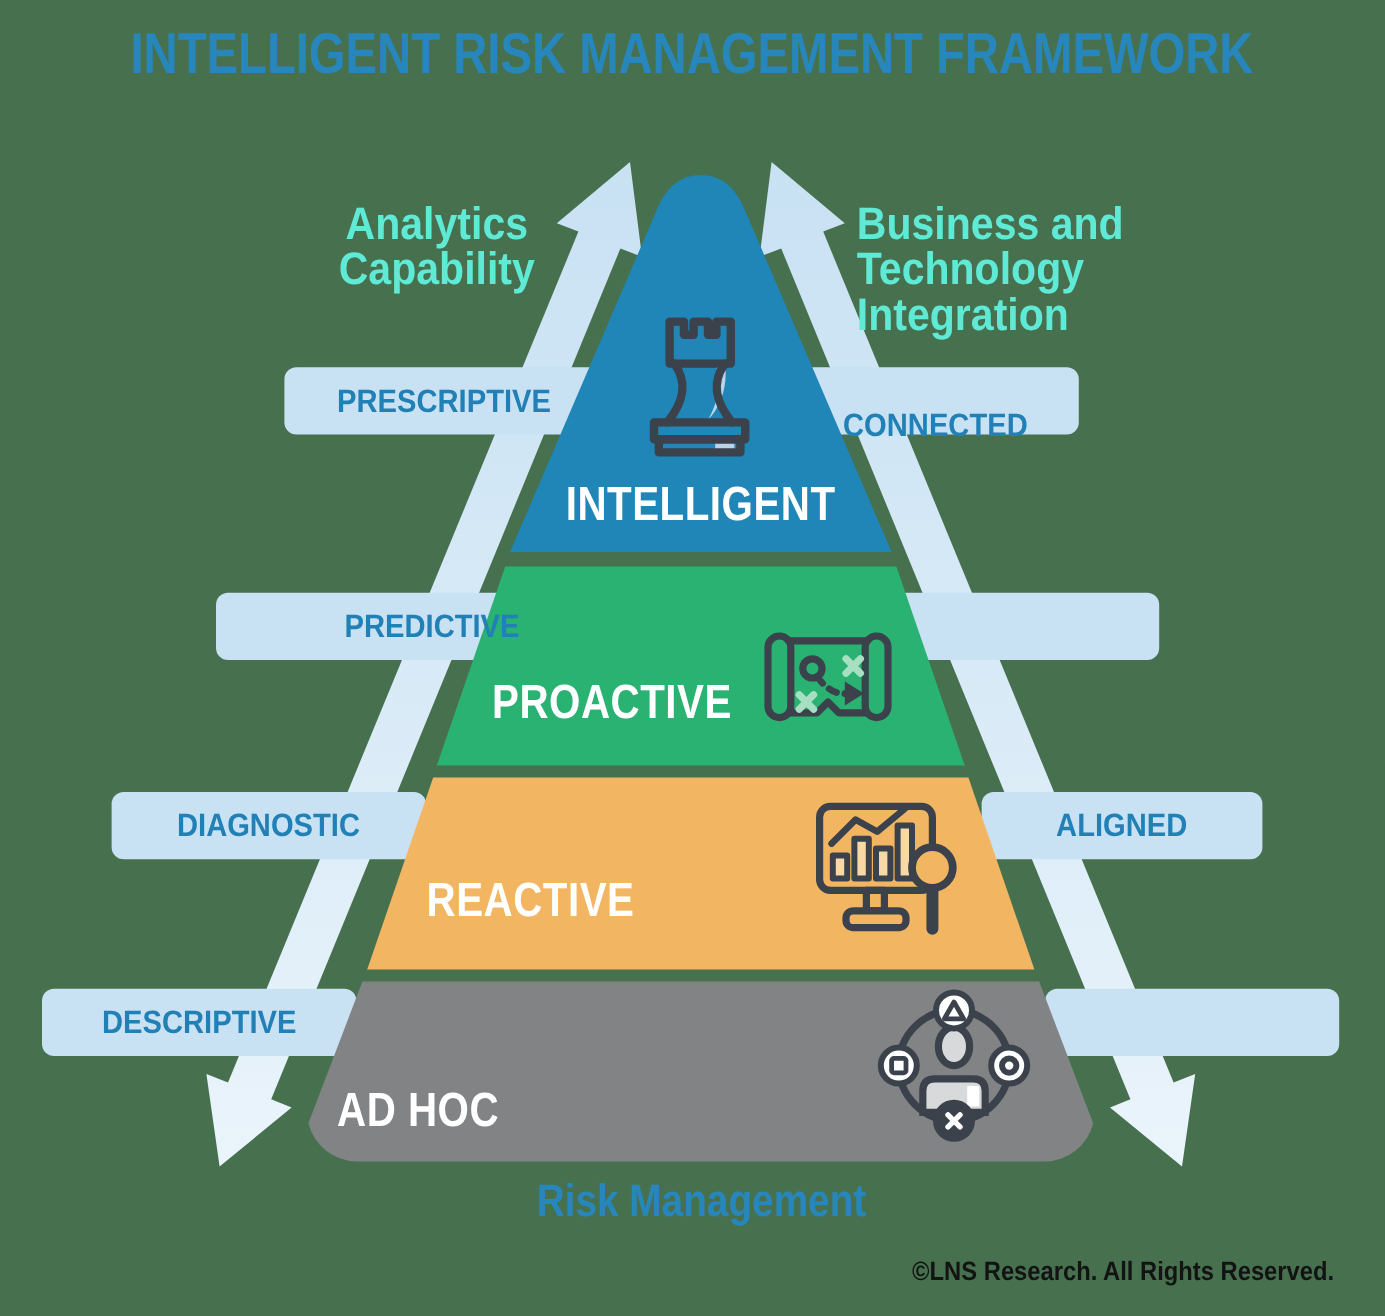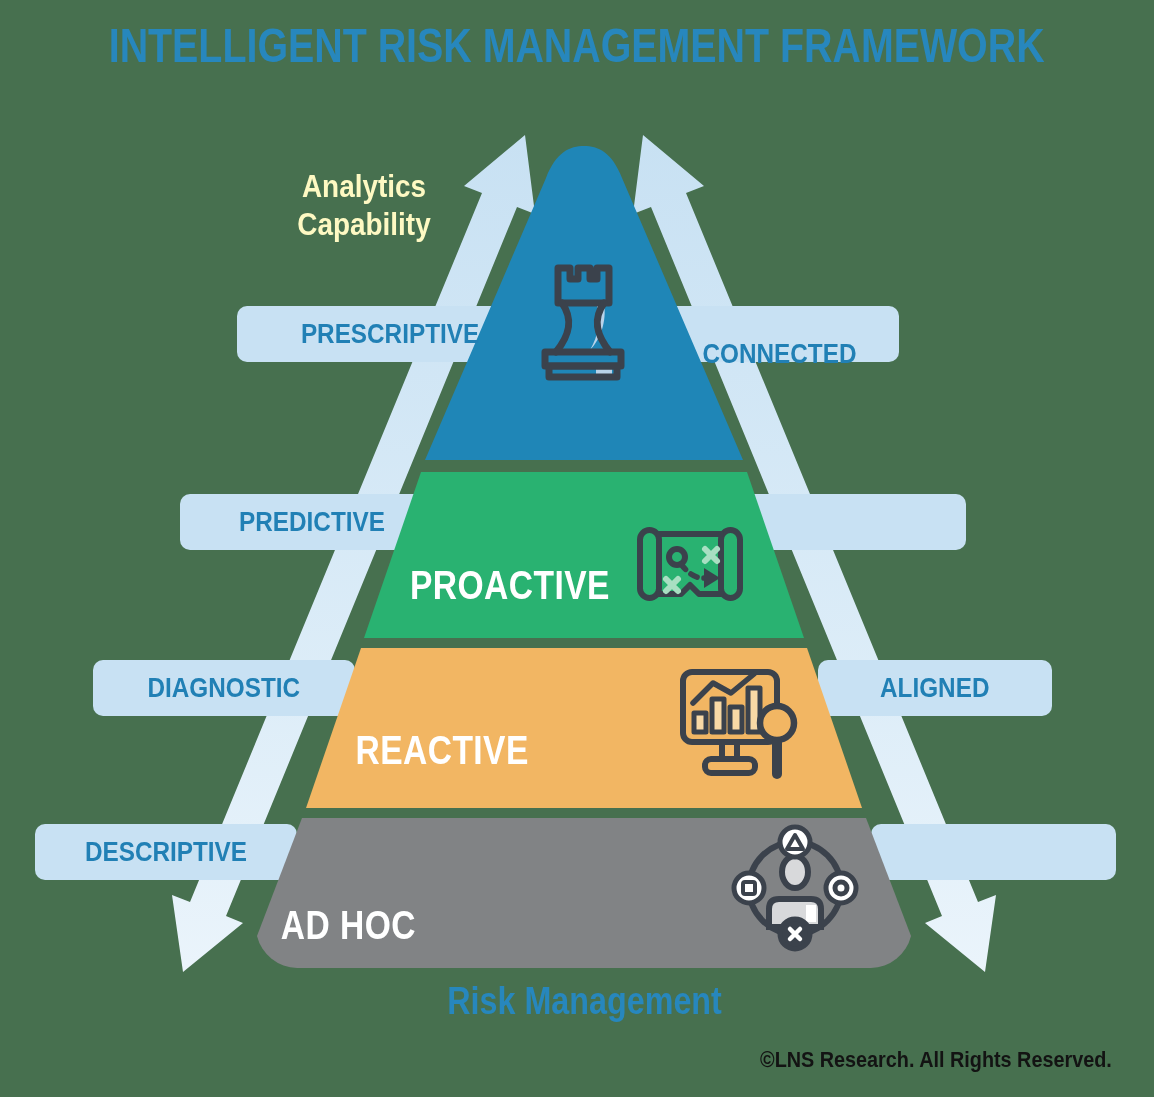--- a/index.html
+++ b/index.html
@@ -11,21 +11,21 @@
   .bgsvg{position:absolute;left:0;top:0;width:1154px;height:1097px;}
   .abs{position:absolute;}
   .ctr{display:flex;align-items:center;justify-content:center;}
   .cond{display:inline-block;transform:scaleX(0.84);transform-origin:center;white-space:nowrap;}
   .cond9{display:inline-block;transform:scaleX(0.9);transform-origin:center;white-space:nowrap;}
   .title{
     left:0;top:18px;width:1154px;text-align:center;
     font-size:48px;font-weight:bold;color:#2787bd;
   }
   .axis-label{
-    font-size:31px;font-weight:bold;color:#fef9c3;line-height:38px;
+    font-size:38px;font-weight:bold;color:#5eead4;line-height:38px;
   }
   .axis-left{left:248px;top:168px;width:232px;text-align:center;}
   .axis-right{left:714px;top:168px;width:410px;text-align:left;}
   .axis-left .ln,.axis-right .ln{display:block;transform:scaleX(0.9);}
   .axis-left .ln{transform-origin:center;}
   .axis-right .ln{transform-origin:left;}
   .boxlabel{
     height:56px;font-size:27px;font-weight:bold;color:#2180b5;
   }
   .bandlabel{
@@ -123,40 +123,47 @@
       <path d="M 790 929 L 800 939 M 800 929 L 790 939" stroke="#ffffff" stroke-width="4.5" stroke-linecap="round"></path>
     </g>
   </svg>
 
   <div class="abs title"><span class="cond" style="transform:scaleX(0.82);">INTELLIGENT RISK MANAGEMENT FRAMEWORK</span></div>
 
   <div class="abs axis-left axis-label">
     <span class="ln">Analytics</span>
     <span class="ln">Capability</span>
   </div>
+  <div class="abs axis-right axis-label">
+    <span class="ln">Business and</span>
+    <span class="ln">Technology Integration</span>
+  </div>
 
-  <div class="abs ctr boxlabel" style="left:237px;top:306px;width:266px;margin-left:20px;">
+  <div class="abs ctr boxlabel" style="left:237px;top:306px;width:266px;">
       <span class="cond9">PRESCRIPTIVE</span>
     </div>
   <div class="abs ctr boxlabel" style="left:661px;top:306px;width:238px;margin-top:20px;">
       <span class="cond9">CONNECTED</span>
     </div>
-  <div class="abs ctr boxlabel" style="left:180px;top:494px;width:264px;">
+  <div class="abs ctr boxlabel" style="left:180px;top:494px;width:264px;padding-left:48px;">
       <span class="cond9">PREDICTIVE</span>
     </div>
   <div class="abs ctr boxlabel" style="left:93px;top:660px;width:262px;">
       <span class="cond9">DIAGNOSTIC</span>
     </div>
   <div class="abs ctr boxlabel" style="left:818px;top:660px;width:234px;text-align:right;">
       <span class="cond9">ALIGNED</span>
     </div>
   <div class="abs ctr boxlabel" style="left:35px;top:824px;width:262px;">
       <span class="cond9">DESCRIPTIVE</span>
     </div>
 
+  <div class="abs ctr bandlabel" style="left:427px;top:398px;width:314px;">
+      <span class="cond">INTELLIGENT</span>
+    </div>
   <div class="abs ctr bandlabel" style="left:398px;top:563px;width:224px;">
       <span class="cond">PROACTIVE</span>
     </div>
   <div class="abs ctr bandlabel" style="left:330px;top:728px;width:224px;">
       <span class="cond">REACTIVE</span>
     </div>
   <div class="abs ctr bandlabel" style="left:268px;top:903px;width:160px;">
       <span class="cond">AD HOC</span>
     </div>
 

